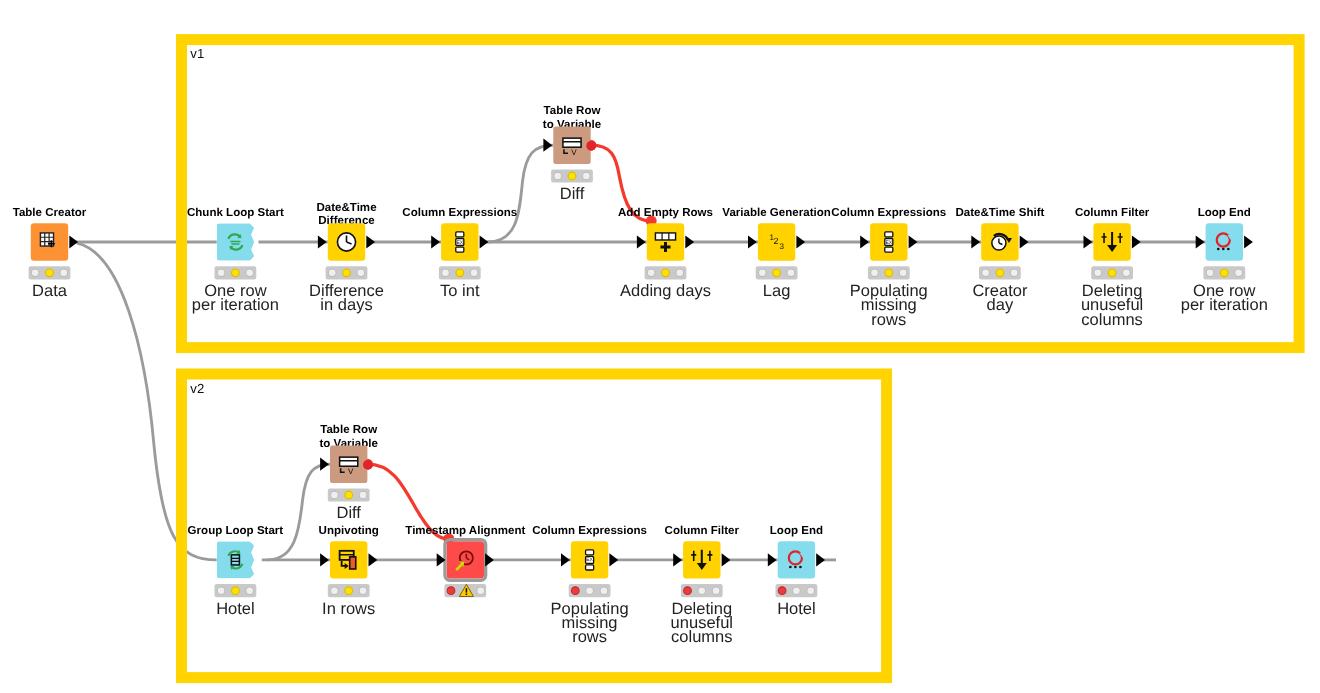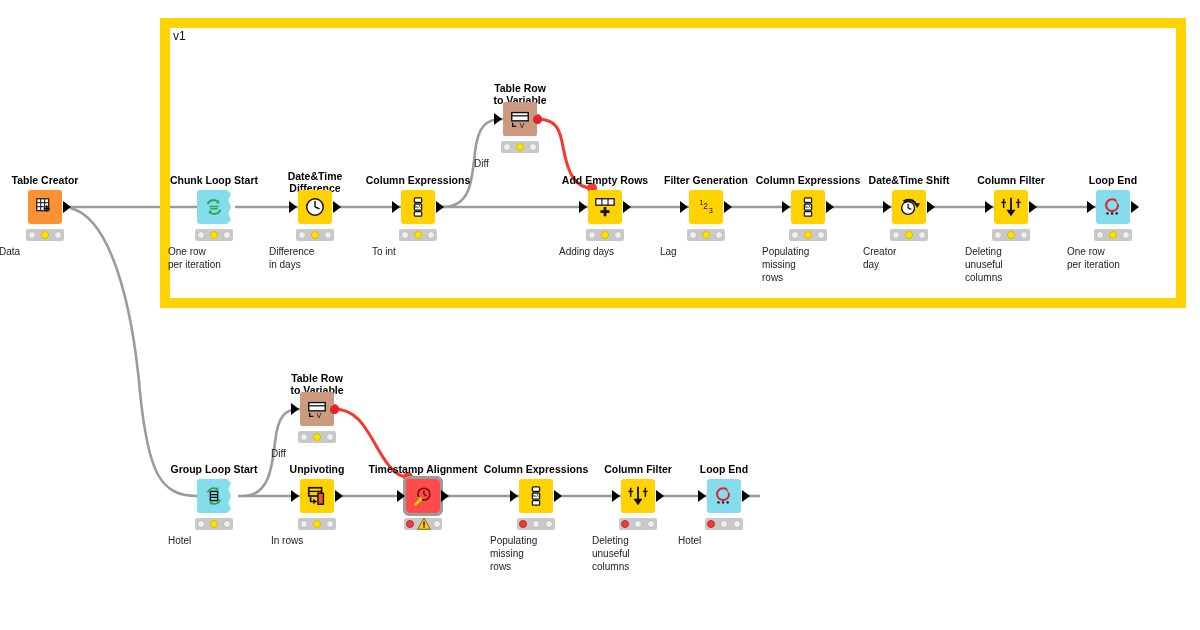--- a/index.html
+++ b/index.html
@@ -3,21 +3,21 @@
 <meta charset="utf-8">
 <style>
   html,body{margin:0;padding:0;}
   body{
     width:1200px;height:630px;
     background:#ffffff;
     font-family:"Liberation Sans", sans-serif;
     overflow:hidden;
     position:relative;
   }
-  #canvas{position:absolute;left:0;top:2px;width:1200px;height:563px;}
+  #canvas{position:absolute;left:0;top:15px;width:1200px;height:563px;}
 
   
   .frame{
     position:absolute;
     border:10px solid #FFD400;
     background:transparent;
     box-sizing:border-box;
   }
   .frame-label{
     position:absolute;
@@ -98,22 +98,23 @@
   .lamp.yellow{background:#FFE000;border-color:#d8bd00;}
   .lamp.off{background:#EFEFEF;border-color:#bdbdbd;}
   .warn-lamp{position:relative;width:13px;height:12px;}
   .warn-lamp svg{position:absolute;left:0;top:-1px;}
 
   
   .subtitle{
     position:absolute;
     left:50%;transform:translateX(-50%);
     top:55px;
-    font-size:10px;
+    font-size:15px;
     color:#222;
+    text-align:center;
     line-height:13px;
     white-space:pre-line;
     width:92px;
   }
 
   .node-icon{width:22px;height:22px;display:block;}
 </style>
 </head>
 <body>
 
@@ -154,20 +155,23 @@
       <circle cx="537" cy="117" r="5"></circle>
       <circle cx="592" cy="186" r="5"></circle>
       <circle cx="334" cy="407" r="5"></circle>
       <circle cx="408" cy="475" r="5"></circle>
     </g>
   </svg>
 
   <div class="frame" style="left:160px;top:16px;width:1026px;height:290px;">
     <span class="frame-label">v1</span>
   </div>
+  <div class="frame" style="left:160px;top:320px;width:651px;height:286px;">
+    <span class="frame-label">v2</span>
+  </div>
 
   <div class="node" style="left:28px;top:188px;">
     <div class="node-title">Table Creator</div>
     <div class="node-body orange">
       <svg class="node-icon" viewBox="0 0 24 24">
         <rect x="3" y="3" width="13" height="13" fill="#fff" stroke="#222" stroke-width="1.4"></rect>
         <line x1="3" y1="7.3" x2="16" y2="7.3" stroke="#222" stroke-width="1.2"></line>
         <line x1="3" y1="11.6" x2="16" y2="11.6" stroke="#222" stroke-width="1.2"></line>
         <line x1="7.3" y1="3" x2="7.3" y2="16" stroke="#222" stroke-width="1.2"></line>
         <line x1="11.6" y1="3" x2="11.6" y2="16" stroke="#222" stroke-width="1.2"></line>
@@ -286,21 +290,21 @@
     </div>
     <div class="status">
       <span class="lamp off"></span>
       <span class="lamp yellow"></span>
       <span class="lamp off"></span>
     </div>
     <div class="subtitle">Adding days</div>
   </div>
 
   <div class="node" style="left:689px;top:188px;">
-    <div class="node-title">Filter Generation</div>
+    <div class="node-title">Variable Generation</div>
     <div class="node-body yellow">
       <svg class="node-icon" viewBox="0 0 24 24">
         <text x="5" y="10" font-size="8" fill="#111" font-family="Liberation Sans, sans-serif">1</text>
         <text x="9" y="14" font-size="9" fill="#111" font-family="Liberation Sans, sans-serif">2</text>
         <text x="15" y="19" font-size="8" fill="#111" font-family="Liberation Sans, sans-serif">3</text>
       </svg>
       <span class="port in"></span>
       <span class="port out"></span>
     </div>
     <div class="status">

